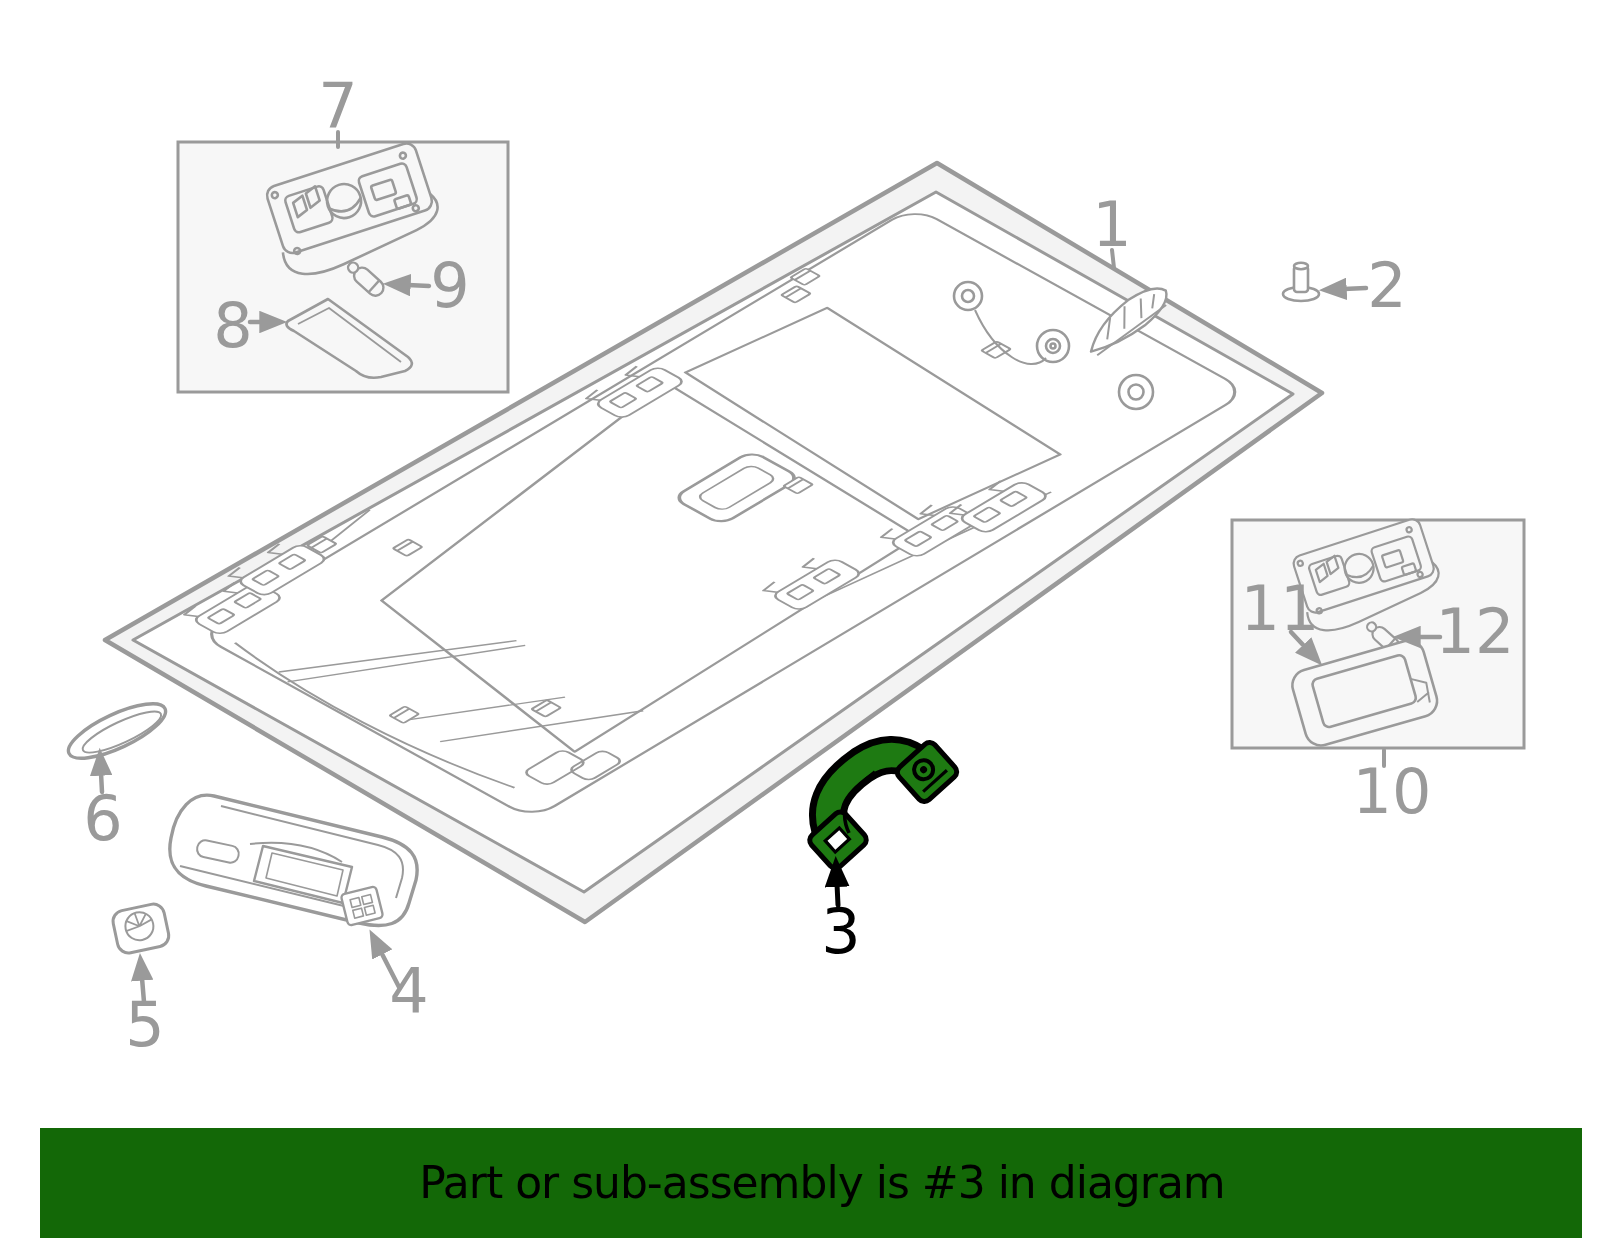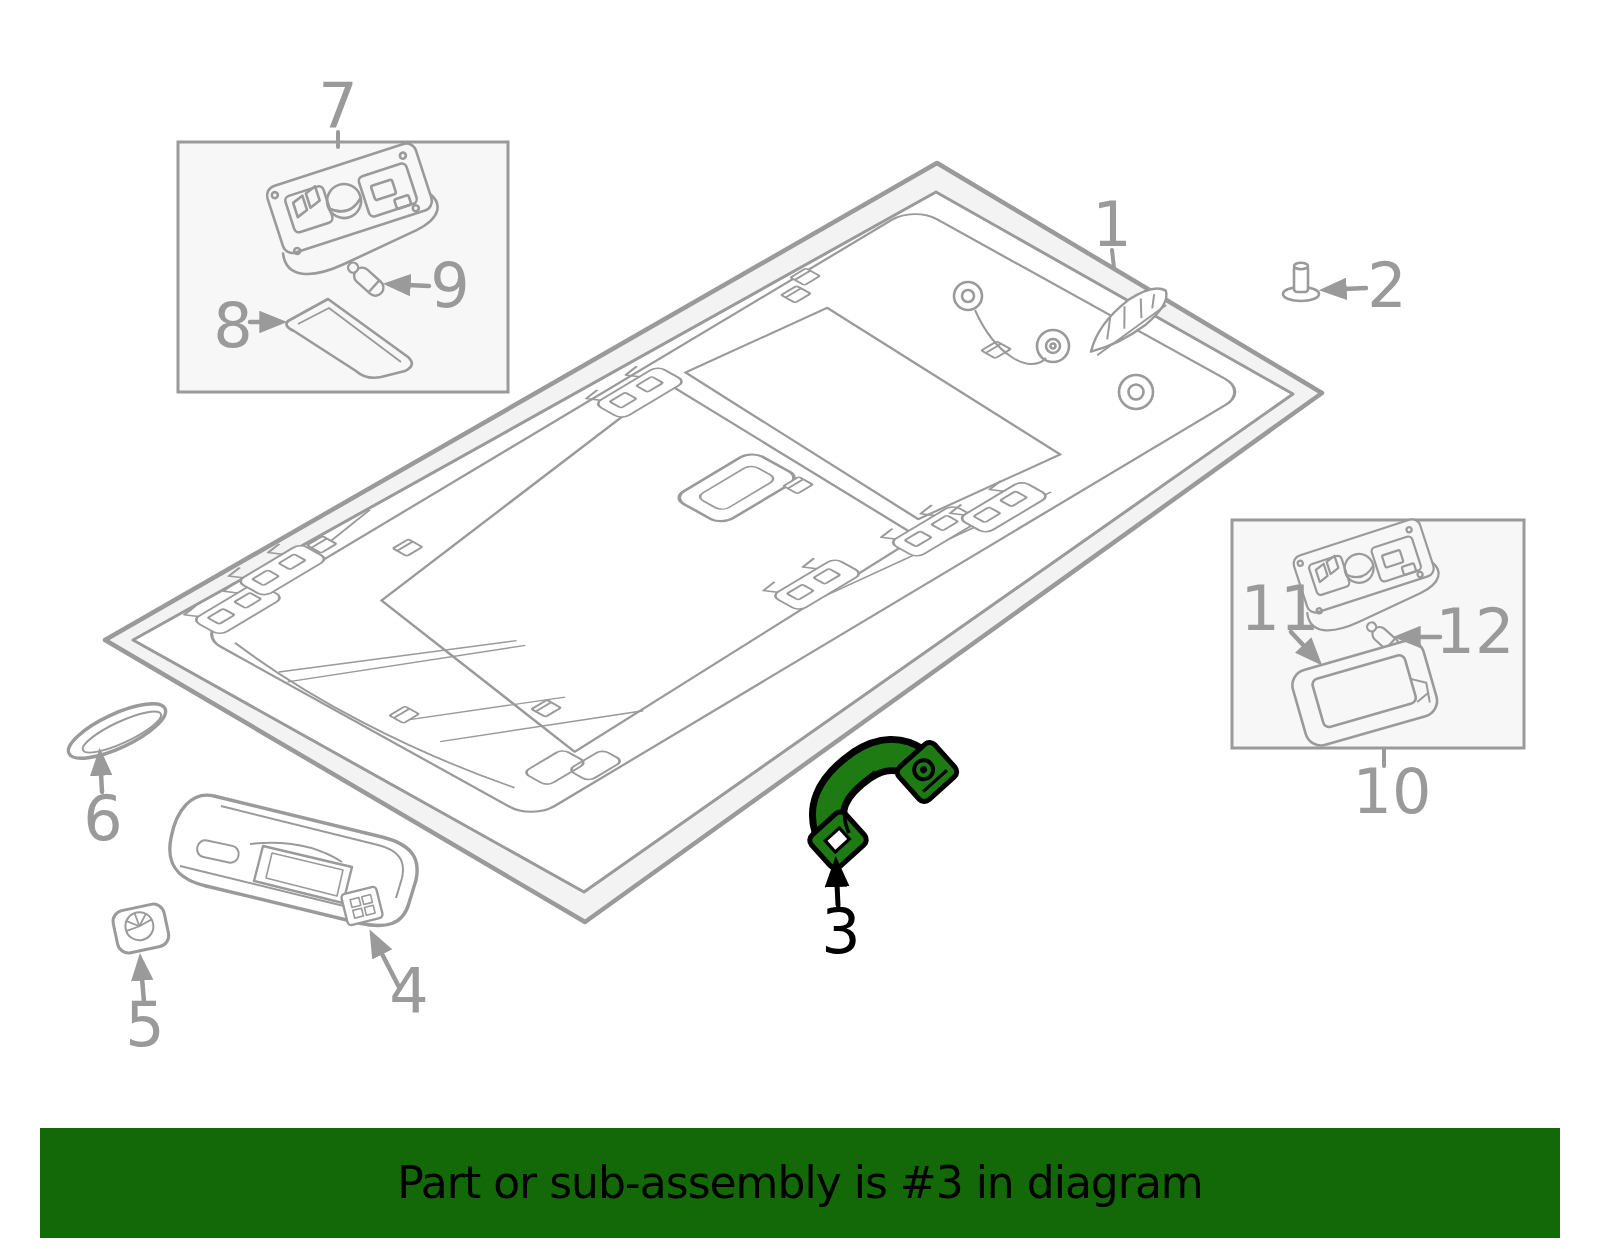--- a/index.html
+++ b/index.html
@@ -3,21 +3,21 @@
 <meta charset="utf-8">
 <style>
   html,body{margin:0;padding:0;background:#ffffff;}
   .stage{position:relative;width:1600px;height:1249px;background:#ffffff;overflow:hidden;
          font-family:"DejaVu Sans",sans-serif;}
   .stage svg{position:absolute;left:0;top:0;}
   .banner{position:absolute;left:40px;top:1128px;width:1520px;height:110px;
           background:#136807;color:#000000;display:flex;flex-direction:column;
           justify-content:center;align-items:center;text-align:center;
           font-size:44px;line-height:1.19;letter-spacing:-1px;
-          font-family:"DejaVu Sans",sans-serif;}
+          font-family:"DejaVu Sans",sans-serif;padding-left:22px;}
   text.callout{font-family:"DejaVu Sans",sans-serif;font-size:62px;fill:#9a9a9a;
                text-anchor:middle;}
   text.callout.hl{fill:#000000;}
 </style>
 </head>
 <body>
 
 <div class="stage">
 
 <svg width="1600" height="1128" viewBox="0 0 1600 1128">

